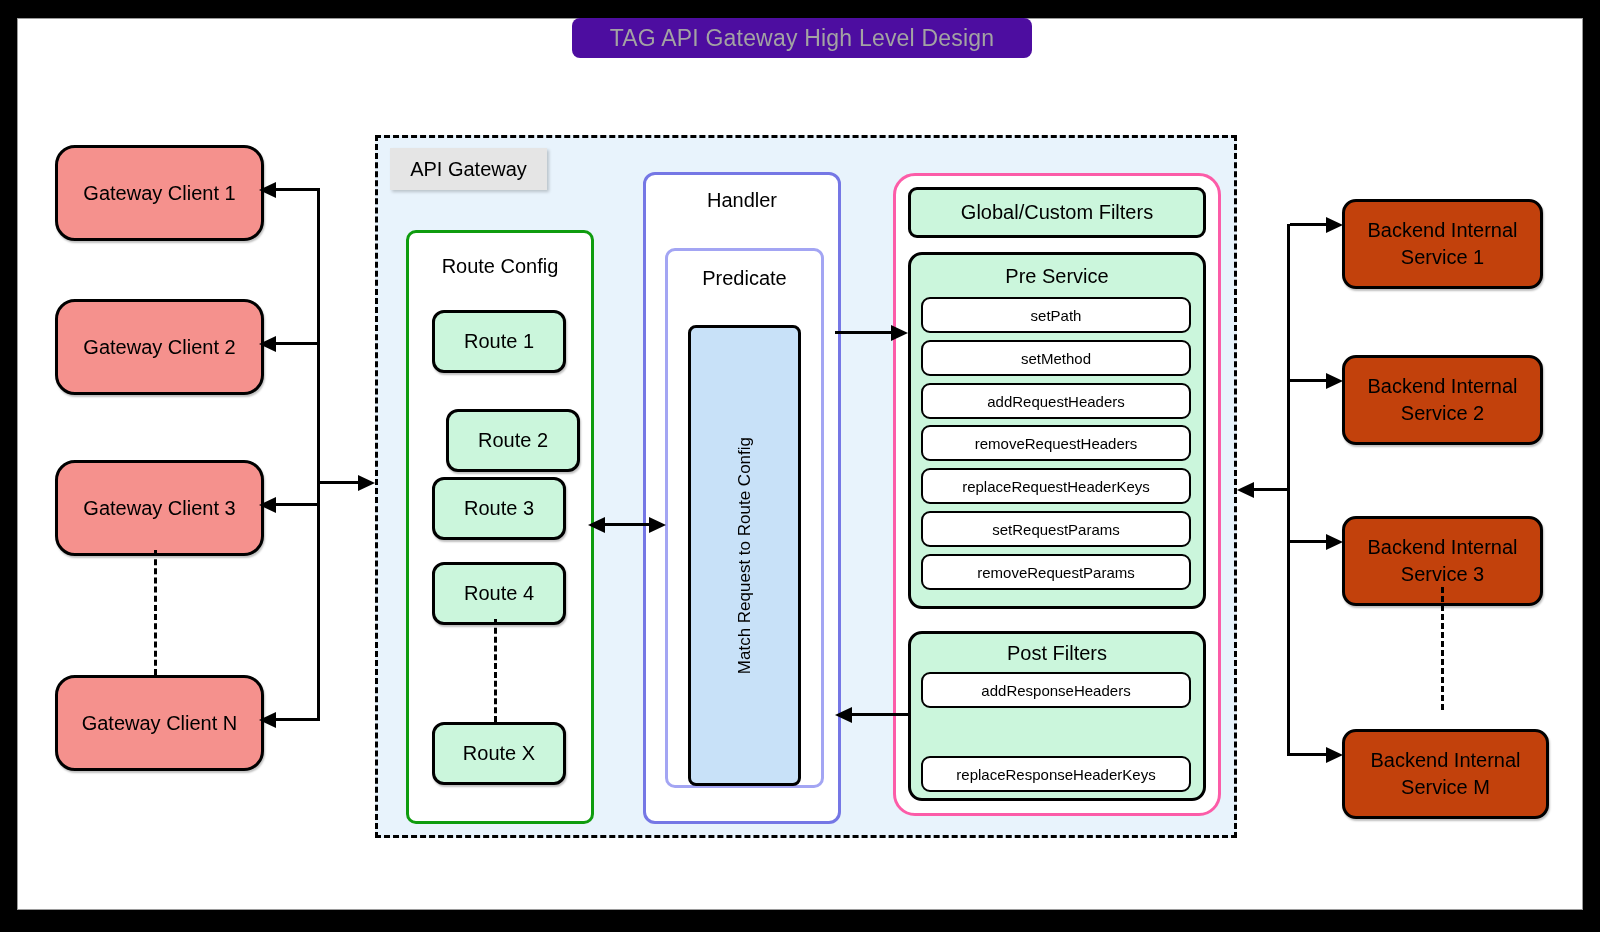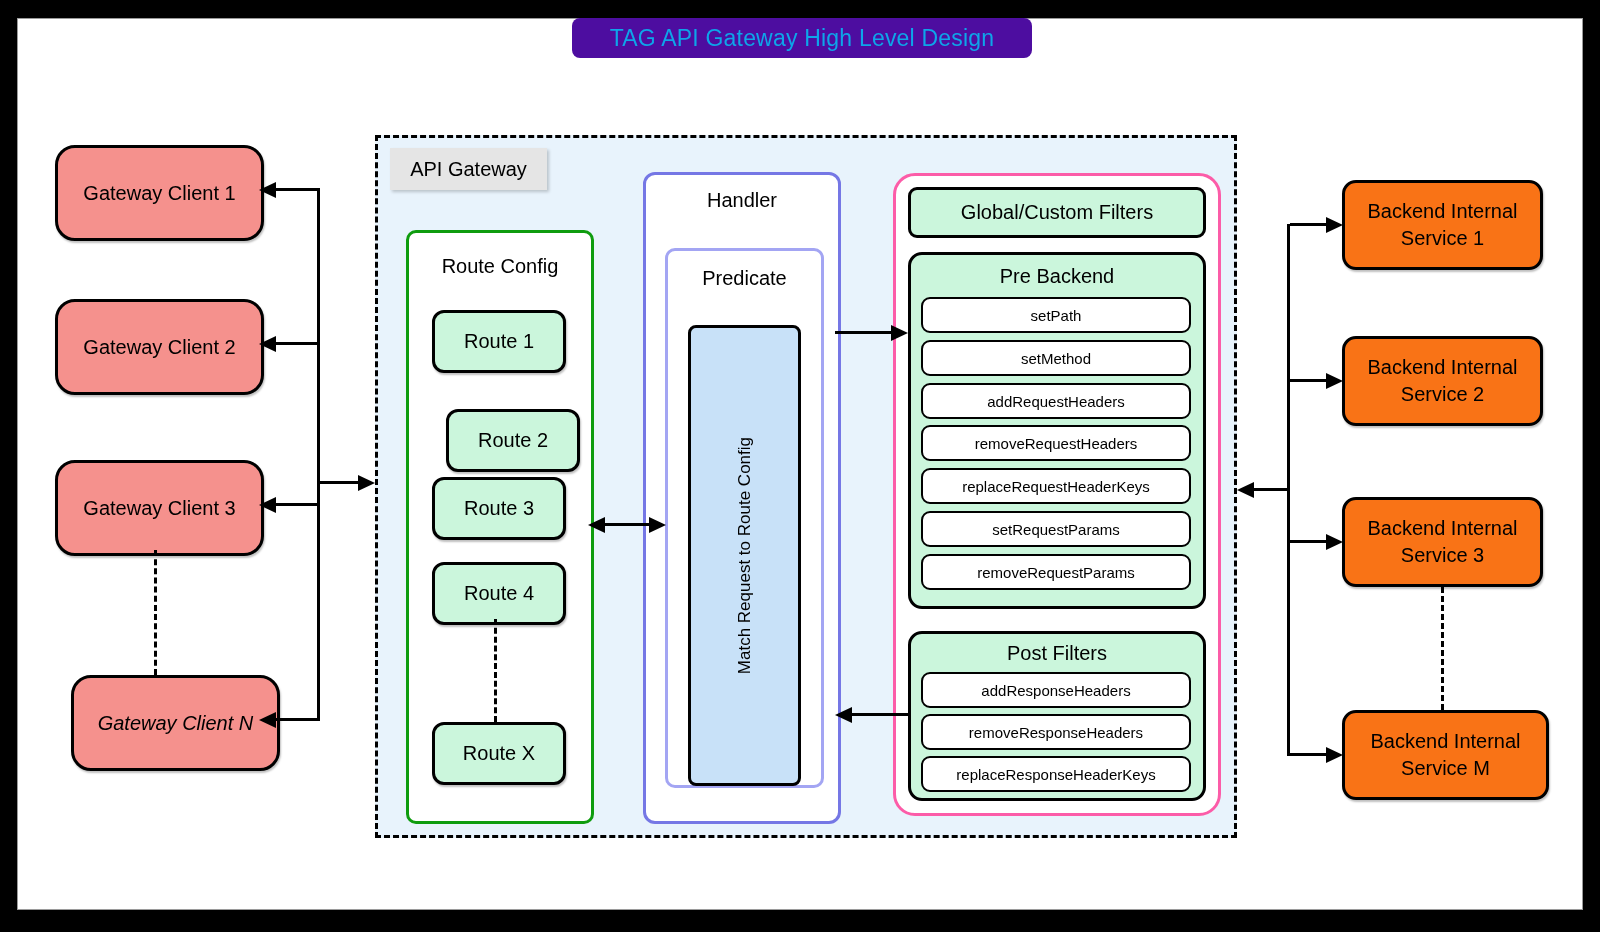--- a/index.html
+++ b/index.html
@@ -3,21 +3,21 @@
 <meta charset="utf-8">
 <style>
   html,body{margin:0;padding:0;background:#222;}
   .stage{position:relative;width:1600px;height:932px;background:#000;overflow:hidden;
          font-family:"Liberation Sans", sans-serif;color:#000;}
   .canvas{position:absolute;left:17px;top:18px;width:1566px;height:892px;background:#fff;
           box-shadow:inset 0 0 0 1px #9a9a9a;}
   .abs{position:absolute;}
   .flexc{display:flex;align-items:center;justify-content:center;text-align:center;}
 
-  .title-banner{background:#4D0DA0;color:#0ea5e9;border-radius:8px;font-size:23px;letter-spacing:.2px;}
+  .title-banner{background:#4D0DA0;color:#a3a3a3;border-radius:8px;font-size:23px;letter-spacing:.2px;}
 
   .client{background:#F5918D;border:3px solid #000;border-radius:20px;font-size:20px;
           box-shadow:1px 2px 2px rgba(0,0,0,.25);}
 
   .gateway{background:#E8F3FC;border:3px dashed #000;}
   .gw-label{background:#e5e5e5;font-size:20px;box-shadow:2px 2px 3px rgba(0,0,0,.2);}
 
   .route-config{background:#fff;border:3px solid #0E9C0E;border-radius:10px;}
   .route{background:#CBF6DC;border:3px solid #000;border-radius:12px;font-size:20px;
          box-shadow:1px 2px 2px rgba(0,0,0,.25);}
@@ -25,22 +25,22 @@
   .handler{background:#fff;border:3px solid #7577E5;border-radius:12px;}
   .predicate{background:#fff;border:3px solid #A3A5F3;border-radius:10px;}
   .match{background:#C8E1F8;border:3px solid #000;border-radius:8px;}
   .match-label{writing-mode:vertical-rl;transform:rotate(180deg);font-size:17px;white-space:nowrap;}
 
   .filters{background:#fff;border:3px solid #FC5CA8;border-radius:22px;}
   .gbox{background:#CBF6DC;border:3px solid #000;border-radius:9px;font-size:20px;}
   .fbox{background:#CBF6DC;border:3px solid #000;border-radius:14px;}
   .frow{background:#fff;border:2px solid #000;border-radius:9px;font-size:15px;}
 
-  .backend{background:#f97316;border:3px solid #000;border-radius:14px;font-size:20px;line-height:1.35;
-           box-shadow:1px 2px 2px rgba(0,0,0,.25);}
+  .backend{background:#c2410c;border:3px solid #000;border-radius:14px;font-size:20px;line-height:1.35;
+           box-shadow:1px 2px 2px rgba(0,0,0,.25);margin-top:19px;}
 
   .box-title{position:absolute;left:0;right:0;text-align:center;font-size:20px;}
 
   .hline{position:absolute;height:3px;background:#000;}
   .vline{position:absolute;width:3px;background:#000;}
   .dashv{position:absolute;width:0;border-left:3px dashed #000;}
   .ah-r{position:absolute;width:0;height:0;border-top:8px solid transparent;
         border-bottom:8px solid transparent;border-left:17px solid #000;}
   .ah-l{position:absolute;width:0;height:0;border-top:8px solid transparent;
         border-bottom:8px solid transparent;border-right:17px solid #000;}
@@ -49,21 +49,21 @@
 <body>
 
 <div class="stage">
   <div class="canvas abs"></div>
 
   <div class="abs flexc title-banner" style="left:572px;top:18px;width:460px;height:40px;">TAG API Gateway High Level Design</div>
 
   <div class="abs flexc client" style="left:55px;top:145px;width:203px;height:90px;">Gateway Client 1</div>
   <div class="abs flexc client" style="left:55px;top:299px;width:203px;height:90px;">Gateway Client 2</div>
   <div class="abs flexc client" style="left:55px;top:460px;width:203px;height:90px;">Gateway Client 3</div>
-  <div class="abs flexc client" style="left:71px;top:675px;width:203px;height:90px;font-style:italic;">Gateway Client N</div>
+  <div class="abs flexc client" style="left:55px;top:675px;width:203px;height:90px;">Gateway Client N</div>
   <div class="dashv" style="left:154px;top:550px;height:125px;"></div>
 
   <div class="abs gateway" style="left:375px;top:135px;width:856px;height:697px;"></div>
   <div class="abs flexc gw-label" style="left:390px;top:148px;width:157px;height:42px;">API Gateway</div>
 
   <div class="abs route-config" style="left:406px;top:230px;width:182px;height:588px;">
     <div class="box-title" style="top:22px;">Route Config</div>
   </div>
   <div class="abs flexc route" style="left:432px;top:310px;width:128px;height:57px;">Route 1</div>
   <div class="abs flexc route" style="left:432px;top:409px;width:128px;height:57px;margin-left:14px;">Route 2</div>
@@ -79,35 +79,34 @@
     <div class="box-title" style="top:16px;">Predicate</div>
   </div>
   <div class="abs flexc match" style="left:688px;top:325px;width:107px;height:455px;">
     <span class="match-label">Match Request to Route Config</span>
   </div>
 
   <div class="abs filters" style="left:893px;top:173px;width:322px;height:637px;"></div>
   <div class="abs flexc gbox" style="left:908px;top:187px;width:292px;height:45px;">Global/Custom Filters</div>
 
   <div class="abs fbox" style="left:908px;top:252px;width:292px;height:351px;">
-    <div class="box-title" style="top:10px;">Pre Backend</div>
+    <div class="box-title" style="top:10px;">Pre Service</div>
   </div>
   <div class="abs flexc frow" style="left:921px;top:297px;width:266px;height:32px;">setPath</div>
   <div class="abs flexc frow" style="left:921px;top:340px;width:266px;height:32px;">setMethod</div>
   <div class="abs flexc frow" style="left:921px;top:383px;width:266px;height:32px;">addRequestHeaders</div>
   <div class="abs flexc frow" style="left:921px;top:425px;width:266px;height:32px;">removeRequestHeaders</div>
   <div class="abs flexc frow" style="left:921px;top:468px;width:266px;height:32px;">replaceRequestHeaderKeys</div>
   <div class="abs flexc frow" style="left:921px;top:511px;width:266px;height:32px;">setRequestParams</div>
   <div class="abs flexc frow" style="left:921px;top:554px;width:266px;height:32px;">removeRequestParams</div>
 
   <div class="abs fbox" style="left:908px;top:631px;width:292px;height:164px;">
     <div class="box-title" style="top:8px;">Post Filters</div>
   </div>
   <div class="abs flexc frow" style="left:921px;top:672px;width:266px;height:32px;">addResponseHeaders</div>
-  <div class="abs flexc frow" style="left:921px;top:714px;width:266px;height:32px;">removeResponseHeaders</div>
   <div class="abs flexc frow" style="left:921px;top:756px;width:266px;height:32px;">replaceResponseHeaderKeys</div>
 
   <div class="abs flexc backend" style="left:1342px;top:180px;width:201px;height:90px;padding:0 14px;box-sizing:border-box;">Backend Internal Service 1</div>
   <div class="abs flexc backend" style="left:1342px;top:336px;width:201px;height:90px;padding:0 14px;box-sizing:border-box;">Backend Internal Service 2</div>
   <div class="abs flexc backend" style="left:1342px;top:497px;width:201px;height:90px;padding:16px 14px;box-sizing:border-box;">Backend Internal Service 3</div>
   <div class="abs flexc backend" style="left:1342px;top:710px;width:207px;height:90px;padding:9px 14px;box-sizing:border-box;">Backend Internal Service M</div>
   <div class="dashv" style="left:1441px;top:587px;height:123px;"></div>
 
   <div class="vline" style="left:317px;top:189px;height:532px;"></div>
   <div class="hline" style="left:274px;top:188px;width:46px;"></div>

